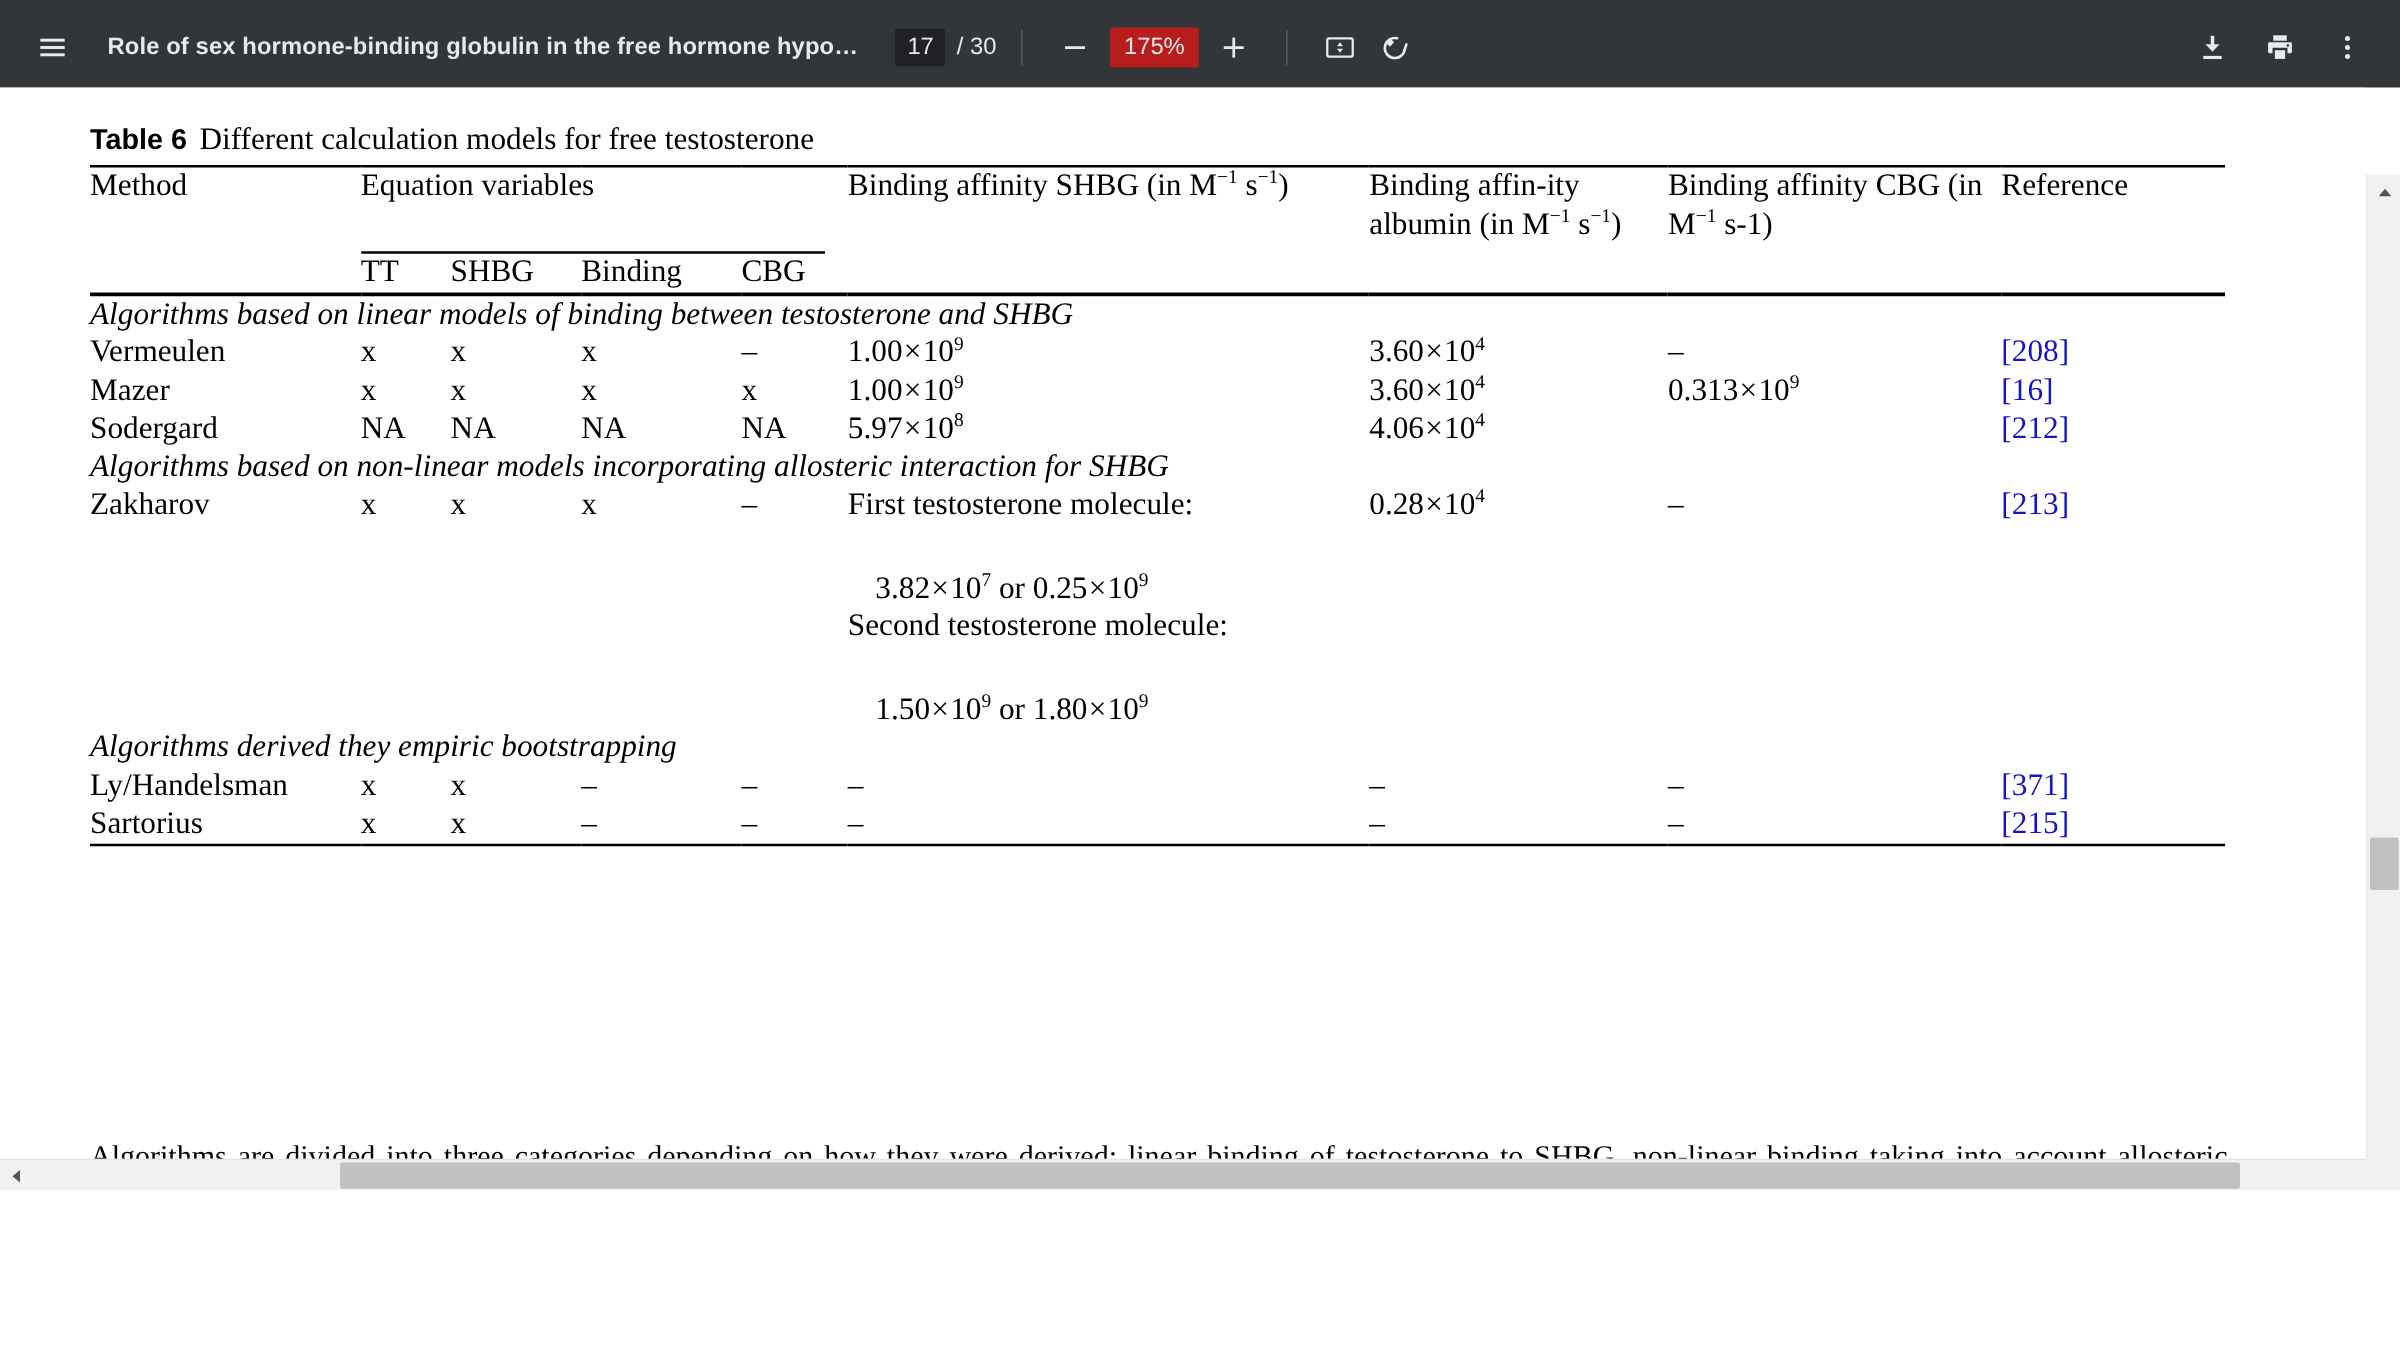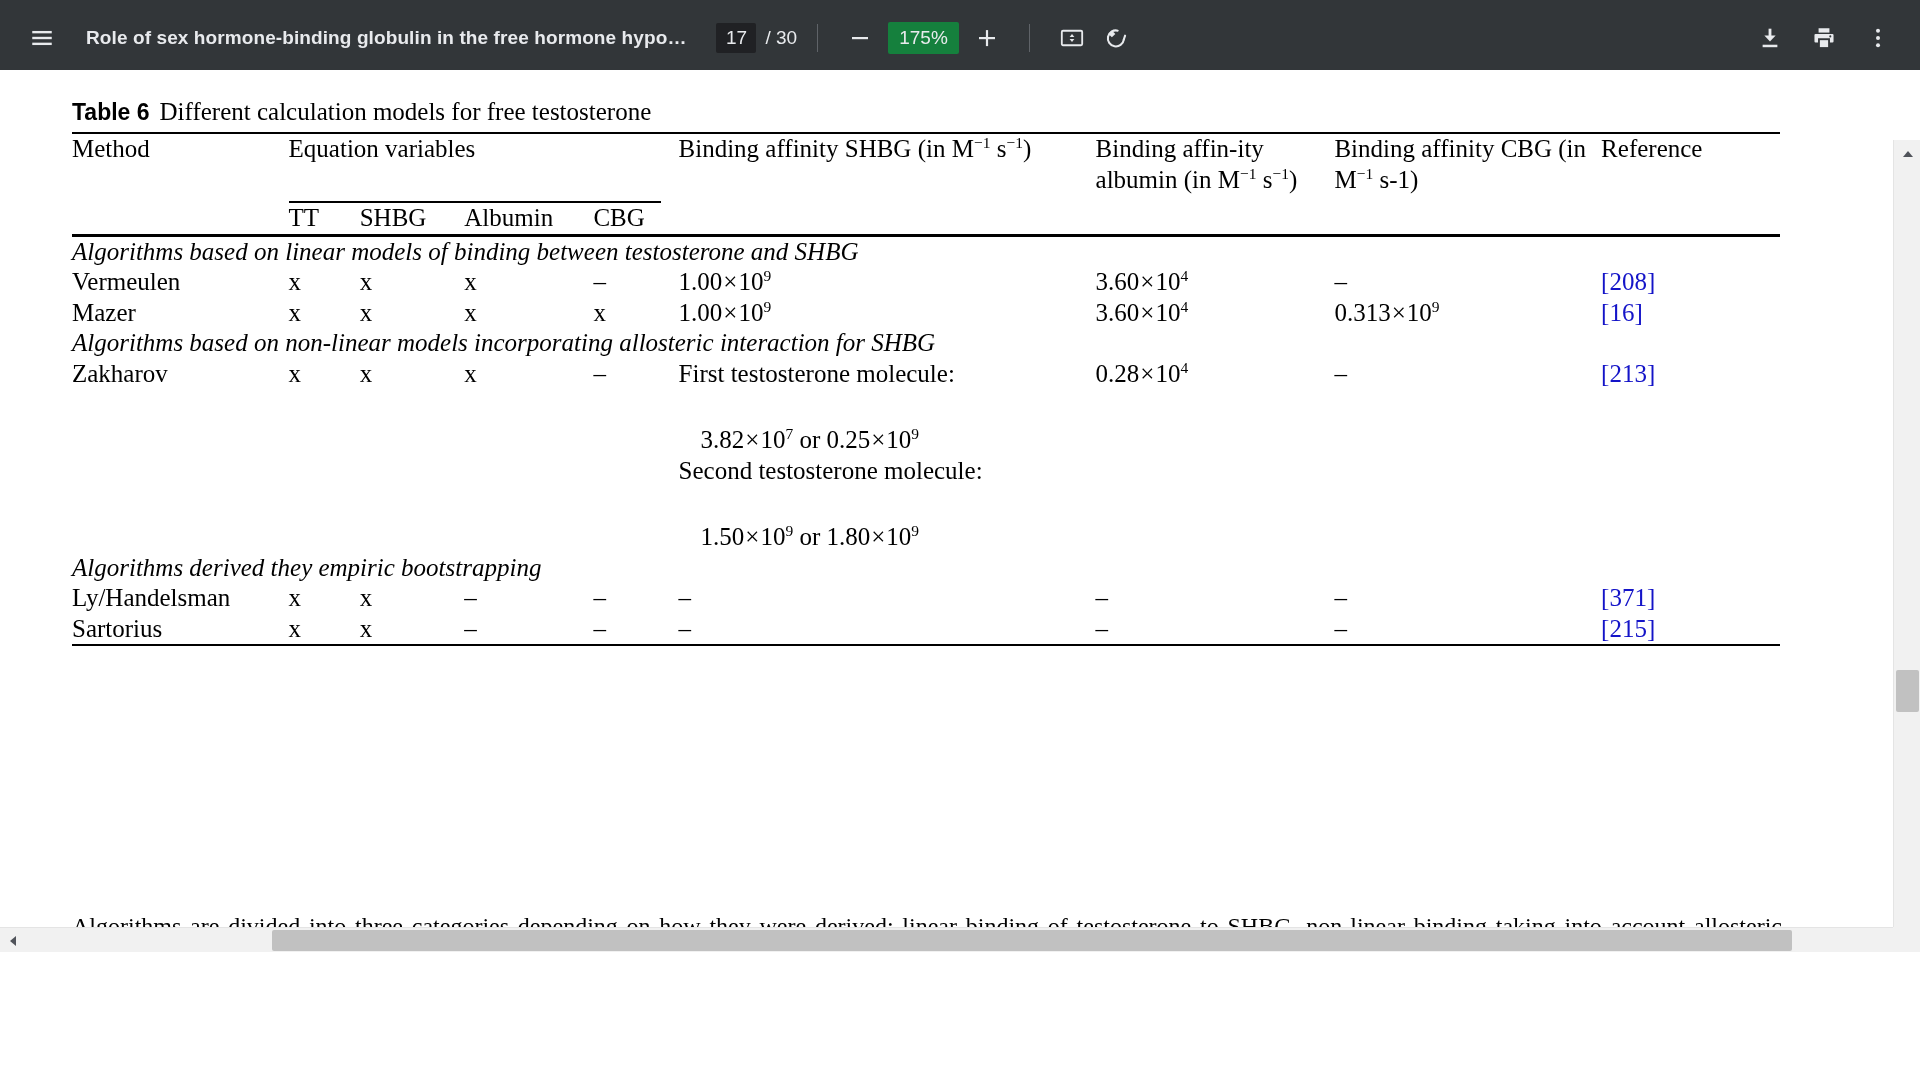--- a/index.html
+++ b/index.html
@@ -54,21 +54,21 @@
     padding: 0 2px;
   }
   #page-total { margin-left: 9px; color: #e8eaed; }
   .tb-sep {
     width: 1px; height: 28px;
     background: #5f6368;
     margin: 0 20px;
     flex: 0 0 auto;
   }
   #zoom-level {
-    background: #15803d;
+    background: #b91c1c;
     border-radius: 2px;
     padding: 5px 11px;
     font-size: 19px;
     min-width: 62px;
     text-align: center;
     margin: 0 6px;
   }
   #tb-right {
     margin-left: auto;
     display: flex; align-items: center;
@@ -320,21 +320,21 @@
         <td colspan="4" style="padding-top:6px;">
               <div class="eqgroup-rule"></div>
             </td>
         <td colspan="4"></td>
       </tr>
 
       <tr>
         <td class="subhdr"></td>
         <td class="subhdr">TT</td>
         <td class="subhdr">SHBG</td>
-        <td class="subhdr">Albumin</td>
+        <td class="subhdr">Binding</td>
         <td class="subhdr">CBG</td>
         <td class="subhdr" colspan="4"></td>
       </tr>
 
       <tr class="section-row">
         <td class="rule-thick" colspan="9">Algorithms based on linear models of binding between testosterone and SHBG</td>
       </tr>
 
       <tr>
         <td class="cell">Vermeulen</td>
@@ -353,20 +353,31 @@
         <td class="cell">x</td>
         <td class="cell">x</td>
         <td class="cell">x</td>
         <td class="cell">x</td>
         <td class="cell"><span>1.00</span><span class="times">×</span>10<sup>9</sup></td>
         <td class="cell"><span>3.60</span><span class="times">×</span>10<sup>4</sup></td>
         <td class="cell"><span>0.313</span><span class="times">×</span>10<sup>9</sup></td>
         <td class="cell ref">[16]</td>
       </tr>
 
+      <tr>
+        <td class="cell">Sodergard</td>
+        <td class="cell">NA</td>
+        <td class="cell">NA</td>
+        <td class="cell">NA</td>
+        <td class="cell">NA</td>
+        <td class="cell"><span>5.97</span><span class="times">×</span>10<sup>8</sup></td>
+        <td class="cell"><span>4.06</span><span class="times">×</span>10<sup>4</sup></td>
+        <td class="cell"></td>
+        <td class="cell ref">[212]</td>
+      </tr>
 
       <tr class="section-row">
         <td colspan="9">Algorithms based on non-linear models incorporating allosteric interaction for SHBG</td>
       </tr>
 
       <tr>
         <td class="cell">Zakharov</td>
         <td class="cell">x</td>
         <td class="cell">x</td>
         <td class="cell">x</td>

